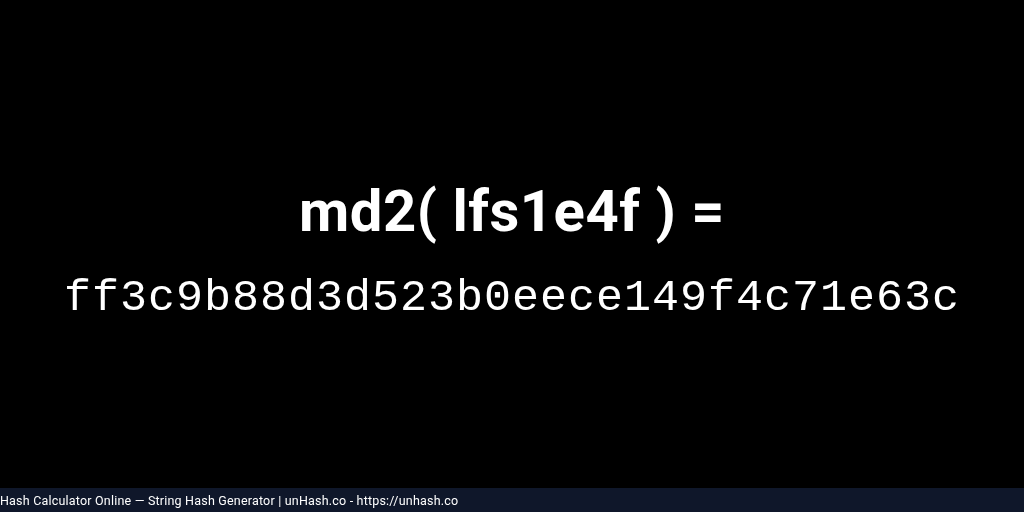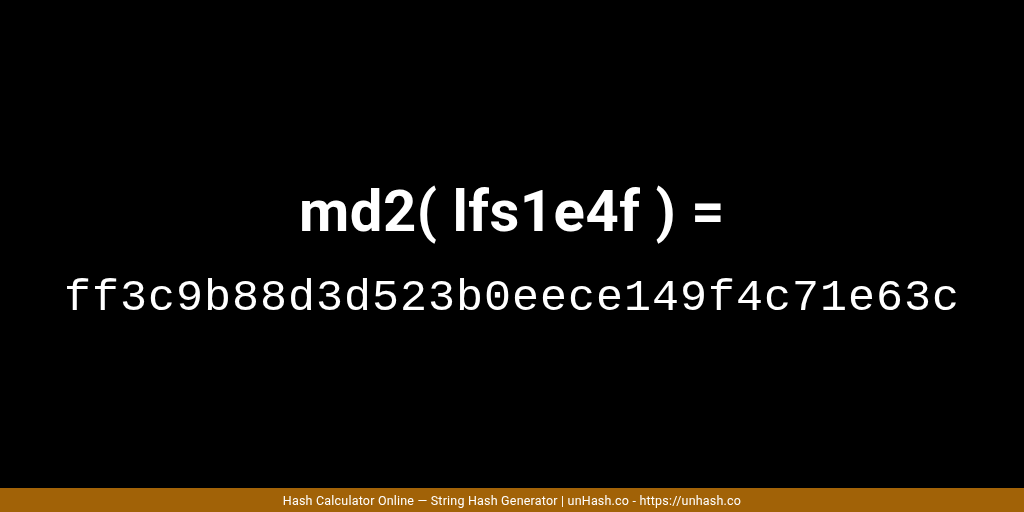--- a/index.html
+++ b/index.html
@@ -37,24 +37,24 @@
     letter-spacing: 1px;
     text-align: center;
     font-family: Liberation Mono, monospace;
   }
   .footer {
     position: absolute;
     bottom: 0;
     left: 0;
     right: 0;
     height: 24px;
-    background: #a16207;
+    background: #0f172a;
     display: flex;
     align-items: center;
-    justify-content: center;
+    justify-content: flex-start;
   }
   .footer-text {
     color: #ffffff;
     font-size: 12.5px;
     font-weight: 400;
     letter-spacing: 0.2px;
   }
 </style>
 </head>
 <body>

